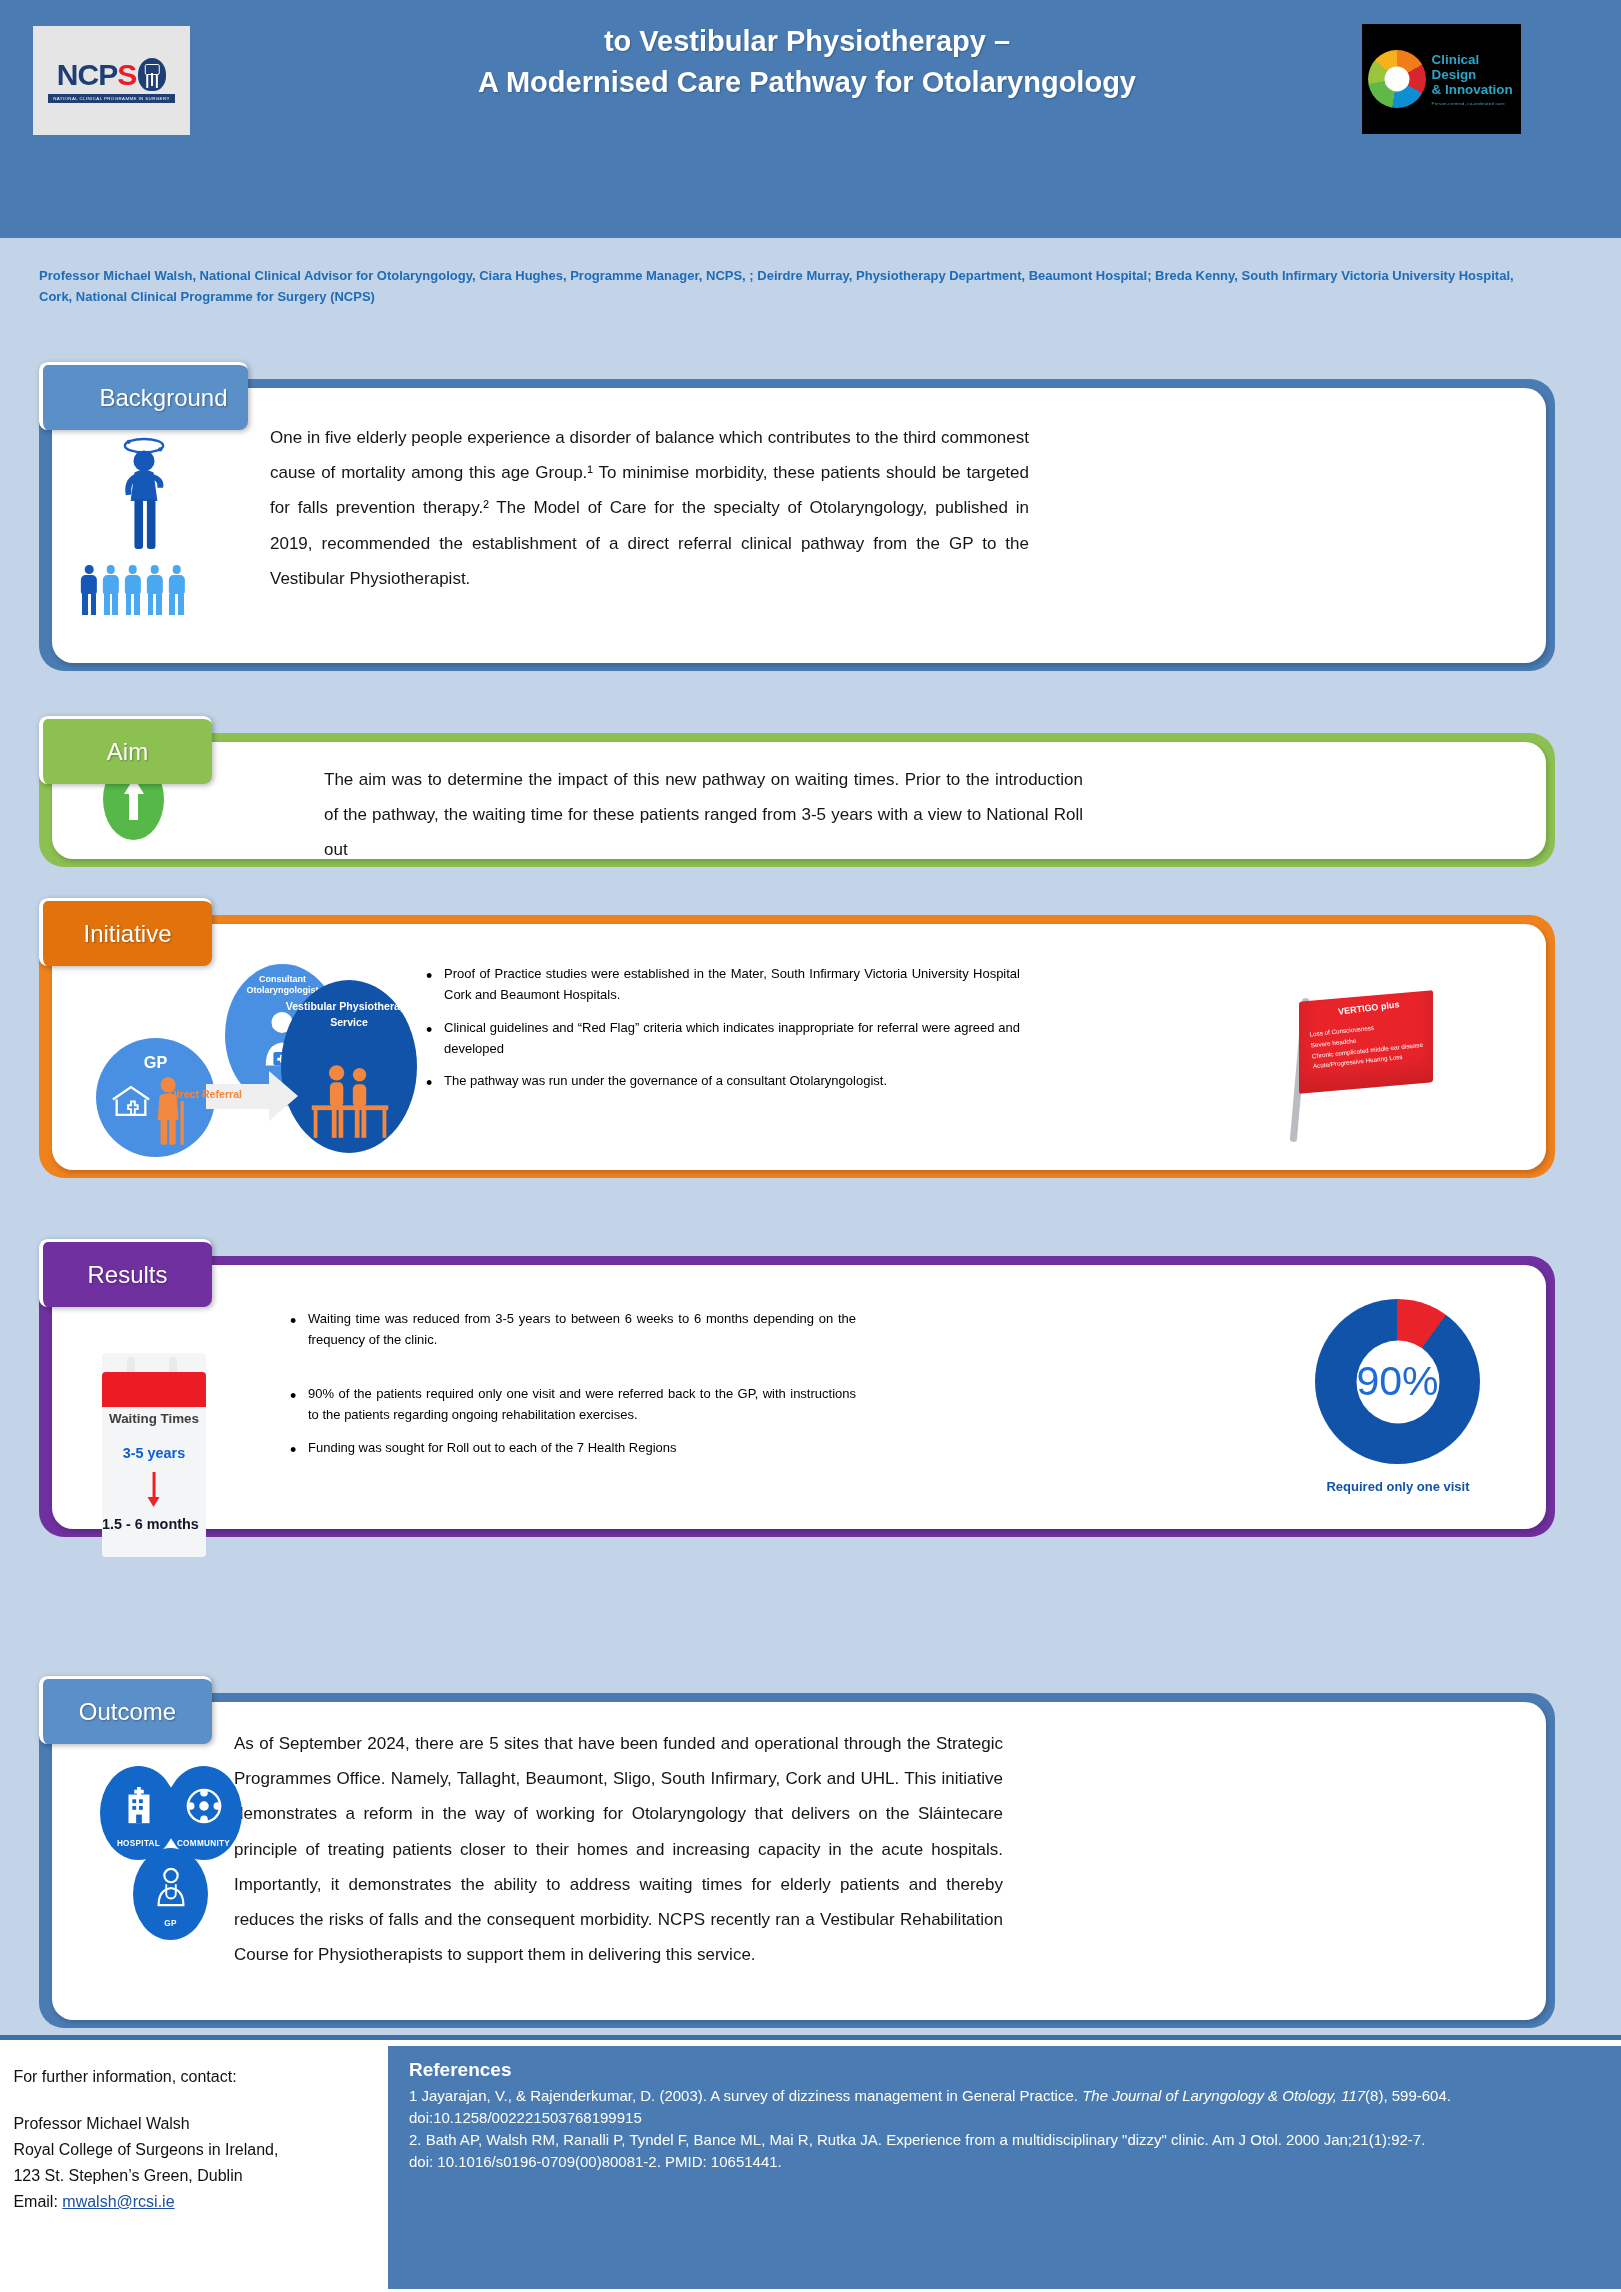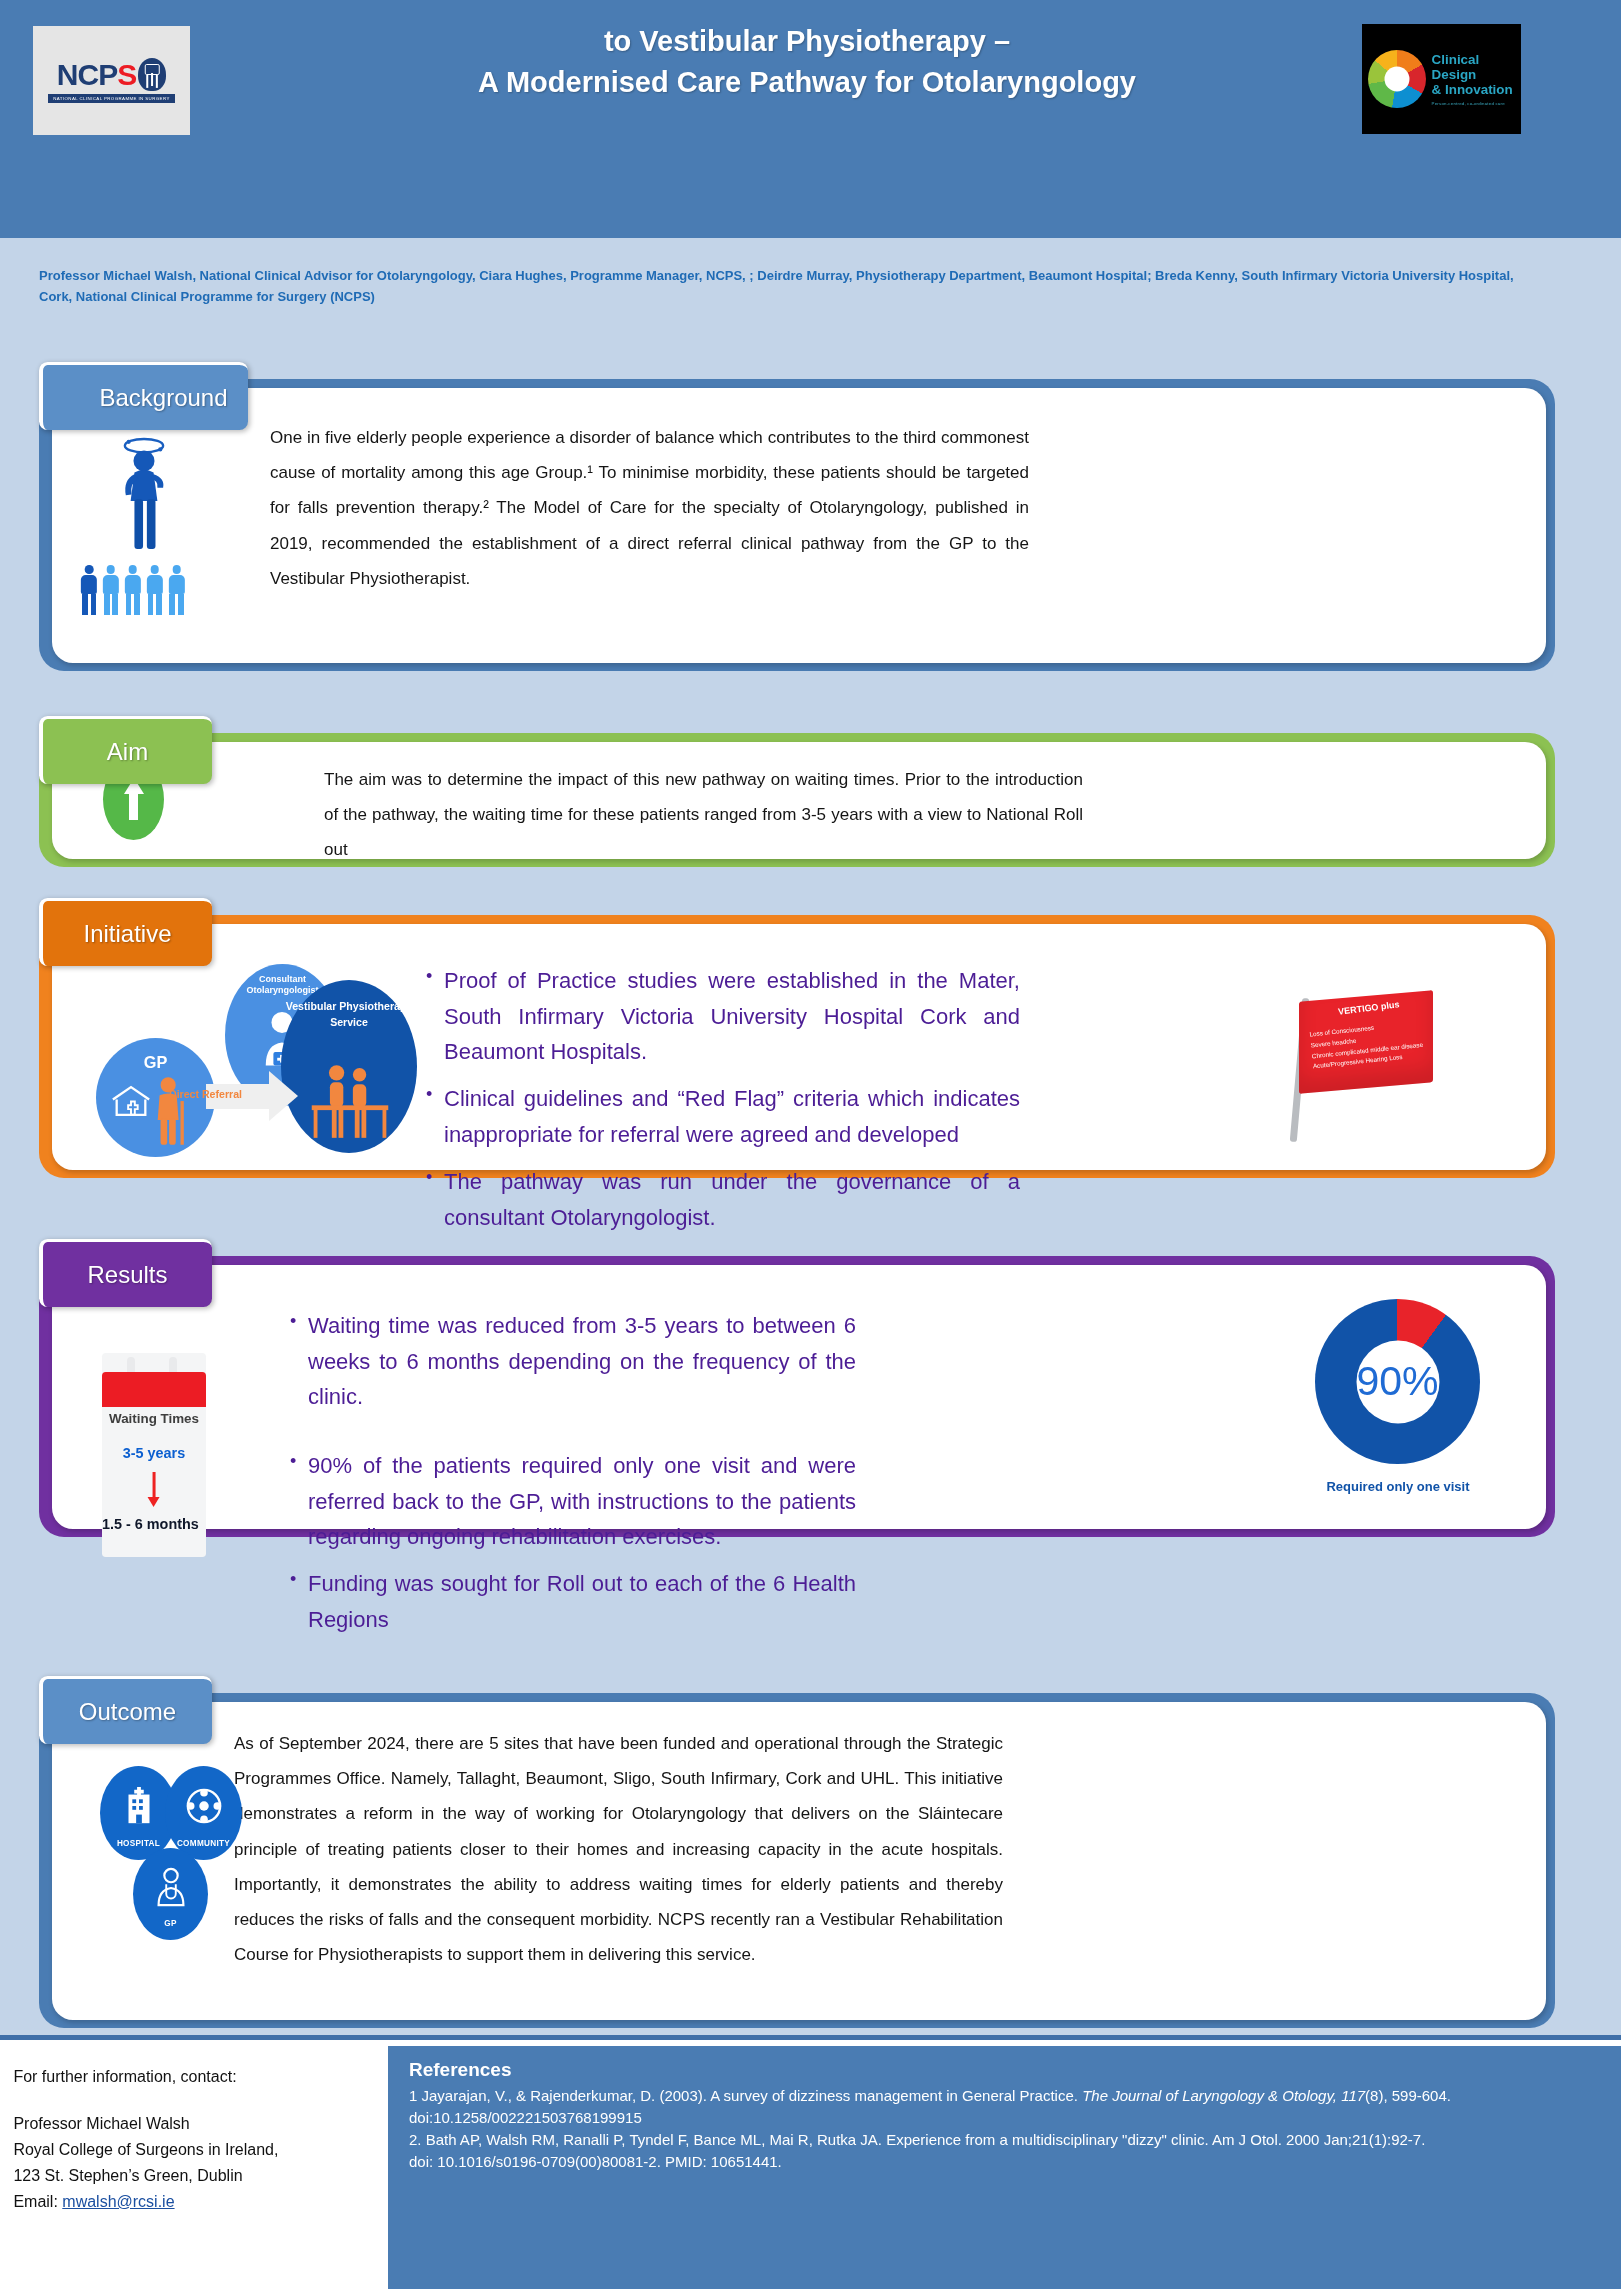--- a/index.html
+++ b/index.html
@@ -72,21 +72,21 @@
     display:flex;align-items:center;justify-content:center;
     color:#ffffff;font-size:24px;z-index:5;
     box-shadow:1.9px 1.9px 4.8px rgba(0,0,0,.25);
     border-left:4.8px solid #ffffff;border-top:3.8px solid #ffffff;
     text-shadow:1px 1px 1.9px rgba(0,0,0,.3);
   }
   .body-text{
     position:absolute;color:#151515;font-size:17px;line-height:2.07;text-align:justify;
   }
   ul.bullets{margin:0;padding:0 0 0 21px;list-style:none;}
-  ul.bullets li{position:relative;margin:0 0 11.5px 0;color:#4c1d95;font-size:22px;line-height:1.62;text-align:justify;}
+  ul.bullets li{position:relative;margin:0 0 11.5px 0;color:#000000;font-size:13px;line-height:1.62;text-align:justify;}
   ul.bullets li:before{content:"\2022";position:absolute;left:-18px;top:-1px;font-size:18px;}
 
   
   .c-background .band{background:#4a7cb3;}
   .c-background .tab{background:#5b8fc7;padding-left:36px;}
   .c-aim .band{background:#8cc152;}
   .c-aim .tab{background:#8cc152;}
   .c-initiative .band{background:#f0821e;}
   .c-initiative .tab{background:#e2730c;}
   .c-results .band{background:#7030a0;}
@@ -346,21 +346,21 @@
   </div>
 </div>
 
 <div class="card c-results" style="left:39px;top:1239px;width:1516px;height:306px;">
   <div class="band"></div>
   <div class="inner"></div>
   <div class="tab">Results</div>
   <ul class="bullets" style="position:absolute;left:248px;top:69px;width:548px;">
     <li>Waiting time was reduced from 3-5 years to between 6 weeks to 6 months depending on the frequency of the clinic.</li>
     <li style="margin-top:33px;">90% of the patients required only one visit and were referred back to the GP, with instructions to the patients regarding ongoing rehabilitation exercises.</li>
-    <li>Funding was sought for Roll out to each of the 6 Health Regions</li>
+    <li>Funding was sought for Roll out to each of the 7 Health Regions</li>
   </ul>
 </div>
 
 <div class="calendar">
   <div class="cal-ring r1"></div>
   <div class="cal-ring r2"></div>
   <div class="cal-top"></div>
   <div class="cal-h">Waiting Times</div>
   <div class="cal-v1">3-5 years</div>
   <div class="cal-down"></div>

